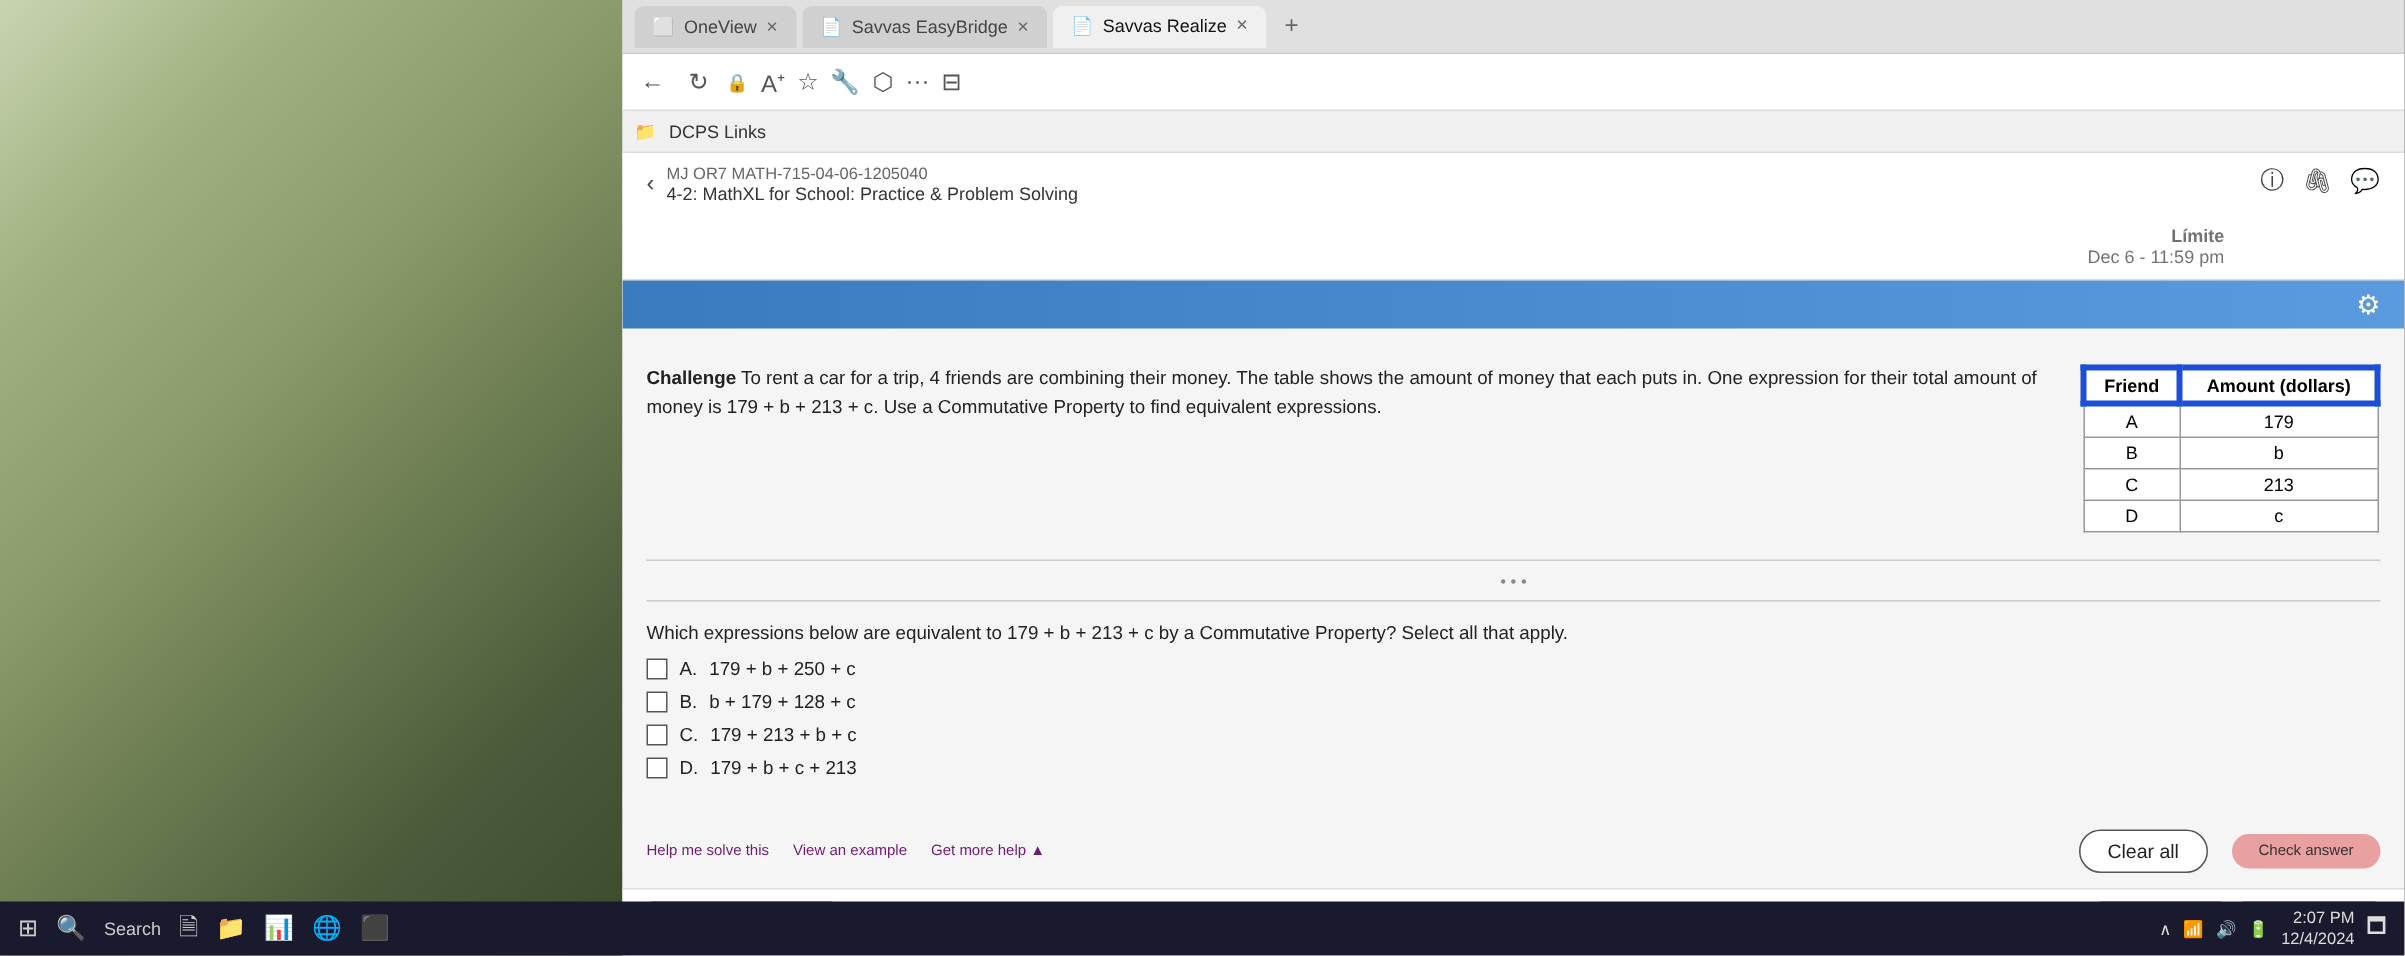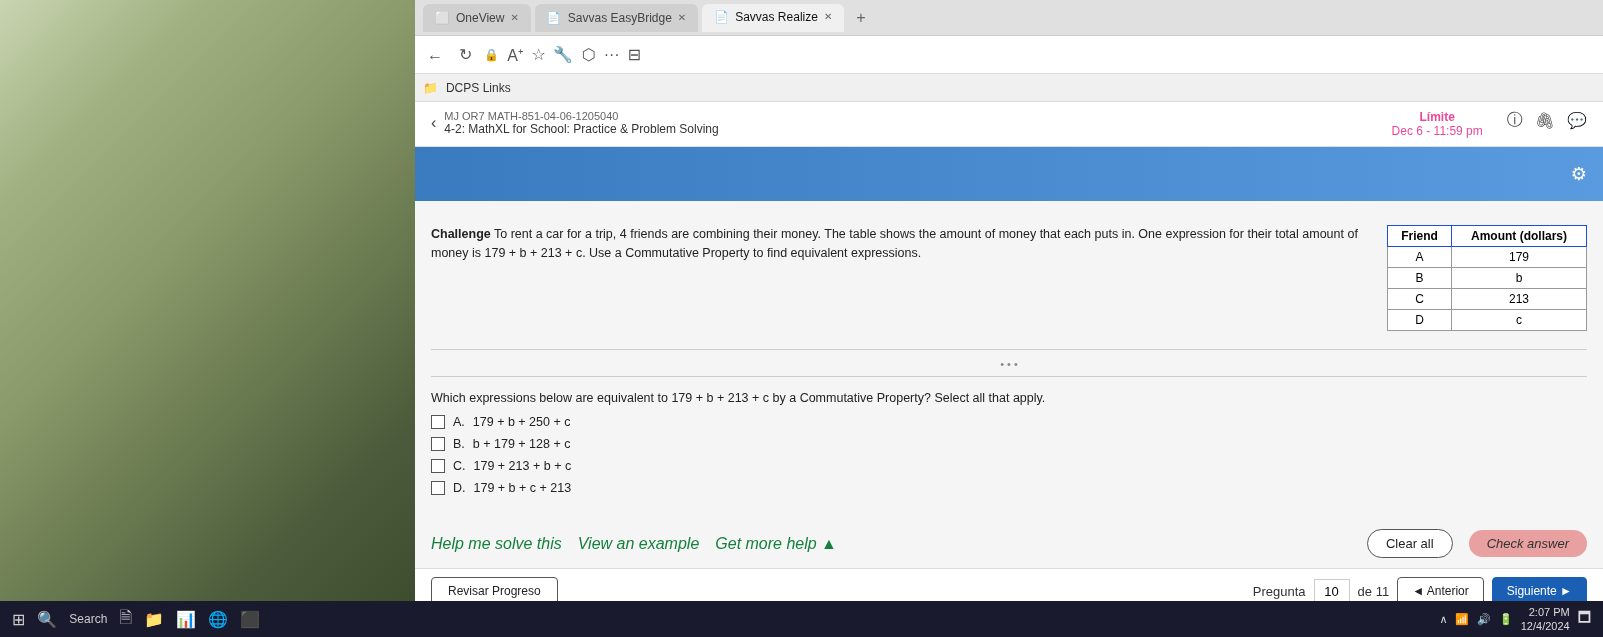--- a/index.html
+++ b/index.html
@@ -167,23 +167,24 @@
       color: #666;
     }
 
     .assignment-title {
       font-size: 12px;
       color: #333;
       font-weight: normal;
     }
 
     .due-info {
-      text-align: center;
-      font-size: 12px;
-      color: #ec4899;
+      text-align: right;
+      font-size: 12px;
+      color: #737373;
+      margin-top: 40px;
     }
 
     .due-label { font-weight: bold; }
 
     .header-icons {
       display: flex;
       gap: 12px;
       align-items: center;
       font-size: 18px;
       color: #444;
@@ -227,21 +228,21 @@
 
     
     .travel-table {
       border-collapse: collapse;
       font-size: 12px;
       min-width: 200px;
     }
 
     .travel-table th {
       background: #fff;
-      border: 1px solid #1d4ed8;
+      border: 4px solid #1d4ed8;
       padding: 3px 8px;
       text-align: center;
     }
 
     .travel-table td {
       border: 1px solid #999;
       padding: 3px 8px;
       text-align: center;
       background: #fff;
     }
@@ -286,47 +287,45 @@
     
     .bottom-actions {
       display: flex;
       align-items: center;
       padding: 10px 16px;
       gap: 16px;
       margin-top: 8px;
     }
 
     .help-link {
-      font-size: 16px;
-      color: #15803d;
+      font-size: 10px;
+      color: #701a75;
       cursor: pointer;
       text-decoration: none;
-      font-style: italic;
     }
 
     .clear-all-btn {
       margin-left: auto;
       padding: 6px 18px;
       border: 1px solid #555;
       border-radius: 20px;
       background: #fff;
       font-size: 13px;
       cursor: pointer;
       color: #222;
     }
 
     .check-answer-btn {
       padding: 6px 18px;
       border-radius: 20px;
       background: #e8a0a0;
       border: none;
-      font-size: 13px;
+      font-size: 10px;
       cursor: pointer;
       color: #333;
-      font-style: italic;
     }
 
     
     .footer-nav {
       display: flex;
       align-items: center;
       justify-content: space-between;
       padding: 8px 16px;
       background: #fff;
       border-top: 1px solid #ddd;
@@ -465,21 +464,21 @@
     <span>📁</span>
     <a href="#" style="color:#333;text-decoration:none;">DCPS Links</a>
   </div>
 
   <div class="content-area">
 
     <div class="assignment-header">
       <div class="assignment-nav">
         <span class="back-arrow">‹</span>
         <div class="assignment-title-area">
-          <span class="assignment-subtitle">MJ OR7 MATH-851-04-06-1205040</span>
+          <span class="assignment-subtitle">MJ OR7 MATH-715-04-06-1205040</span>
           <span class="assignment-title">4-2: MathXL for School: Practice &amp; Problem Solving</span>
         </div>
       </div>
       <div style="display:flex;align-items:flex-start;gap:24px;">
         <div class="due-info">
           <div class="due-label">Límite</div>
           <div>Dec 6 - 11:59 pm</div>
         </div>
         <div class="header-icons">
           <span style="cursor:pointer;font-size:16px;">ⓘ</span>

